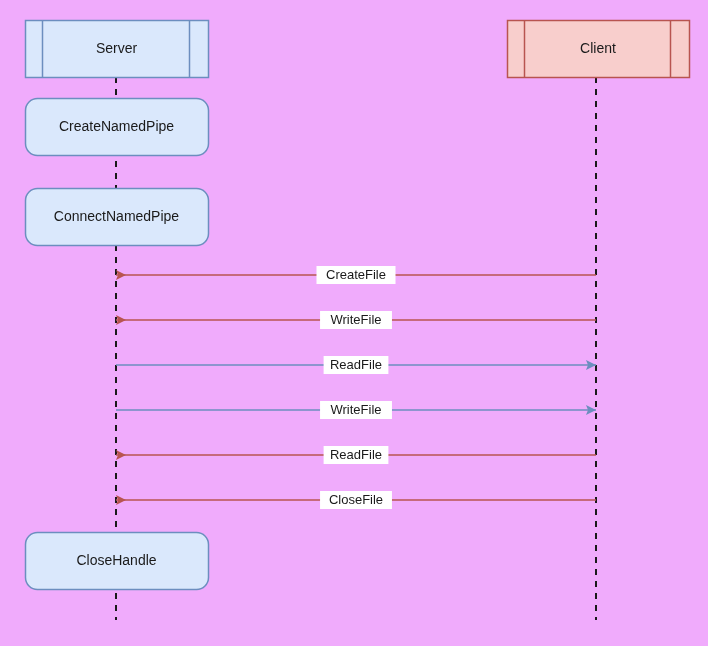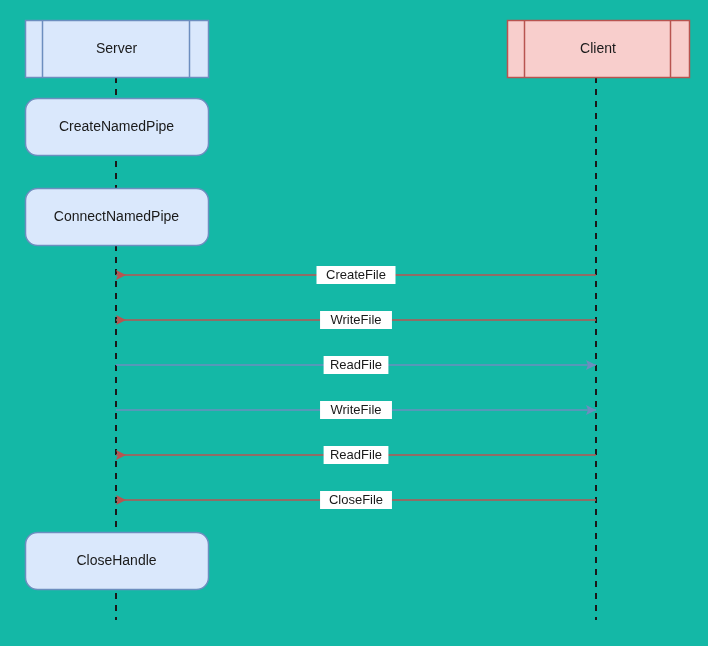--- a/index.html
+++ b/index.html
@@ -10,21 +10,21 @@
   body {
     width: 708px;
     height: 646px;
     font-family: "Liberation Sans", sans-serif;
     overflow: hidden;
   }
   #diagram-root {
     position: relative;
     width: 708px;
     height: 646px;
-    background: #14b8a6;
+    background: #f0abfc;
   }
   svg.layer {
     position: absolute;
     left: 0;
     top: 0;
     width: 708px;
     height: 646px;
   }
   .node-label {
     font-family: "Liberation Sans", sans-serif;

